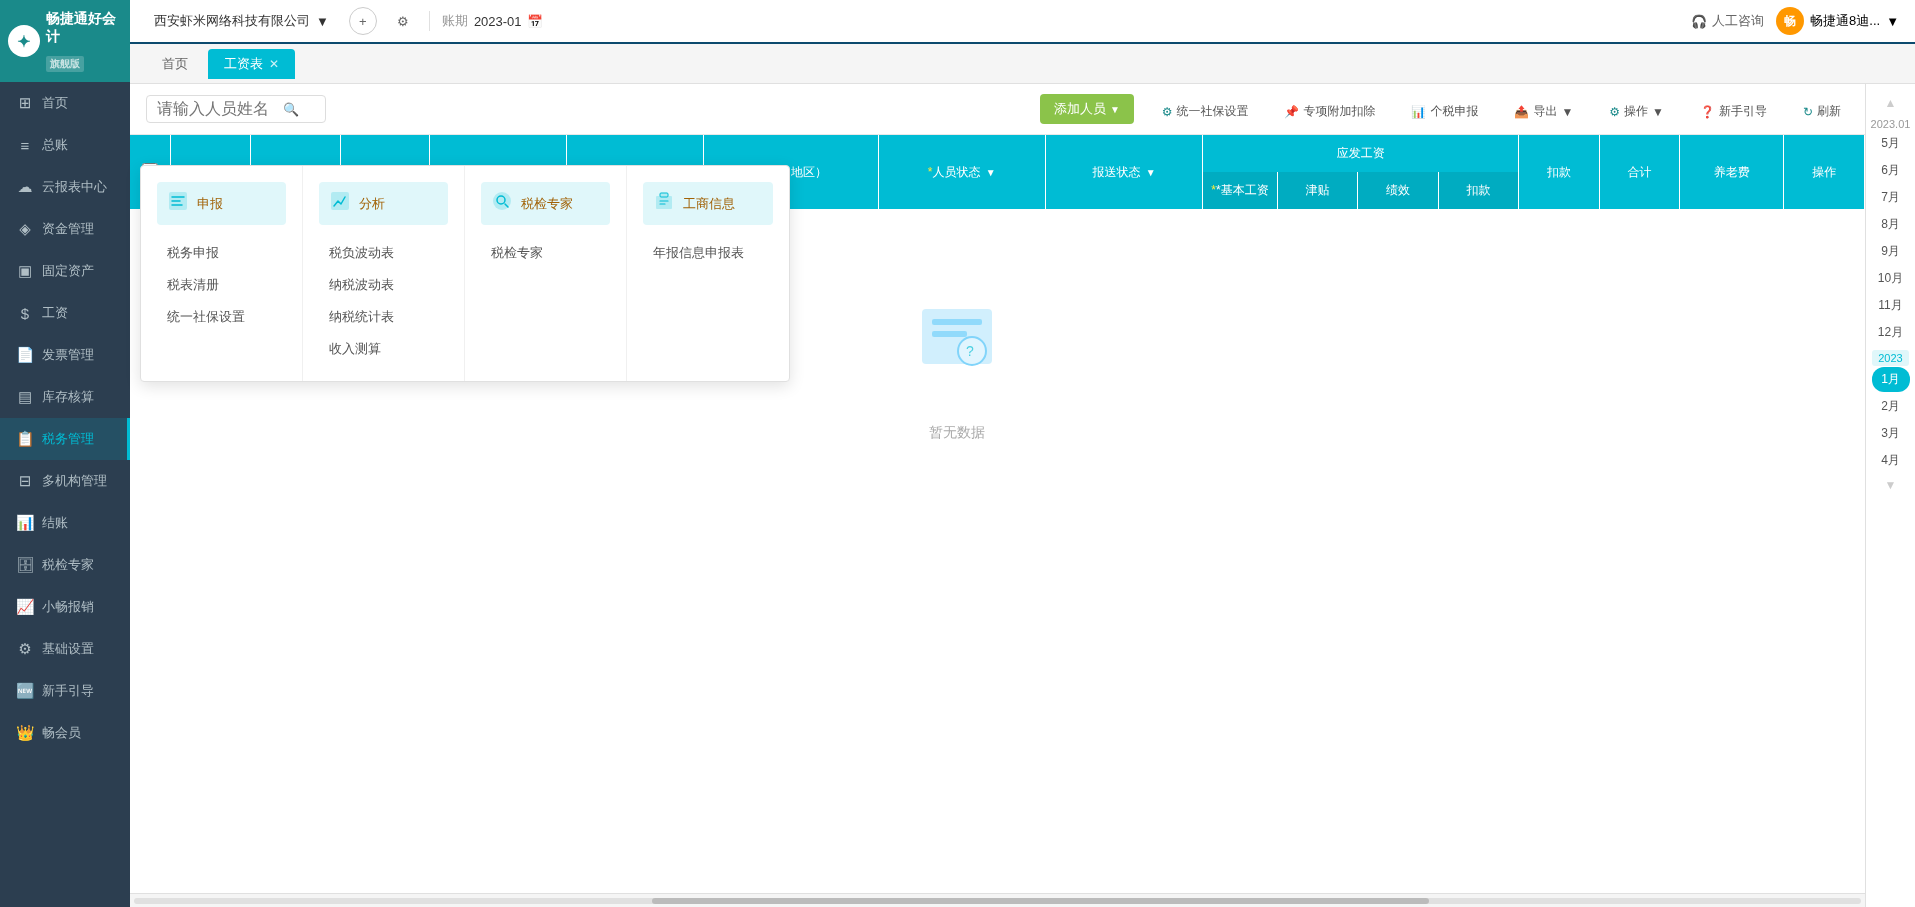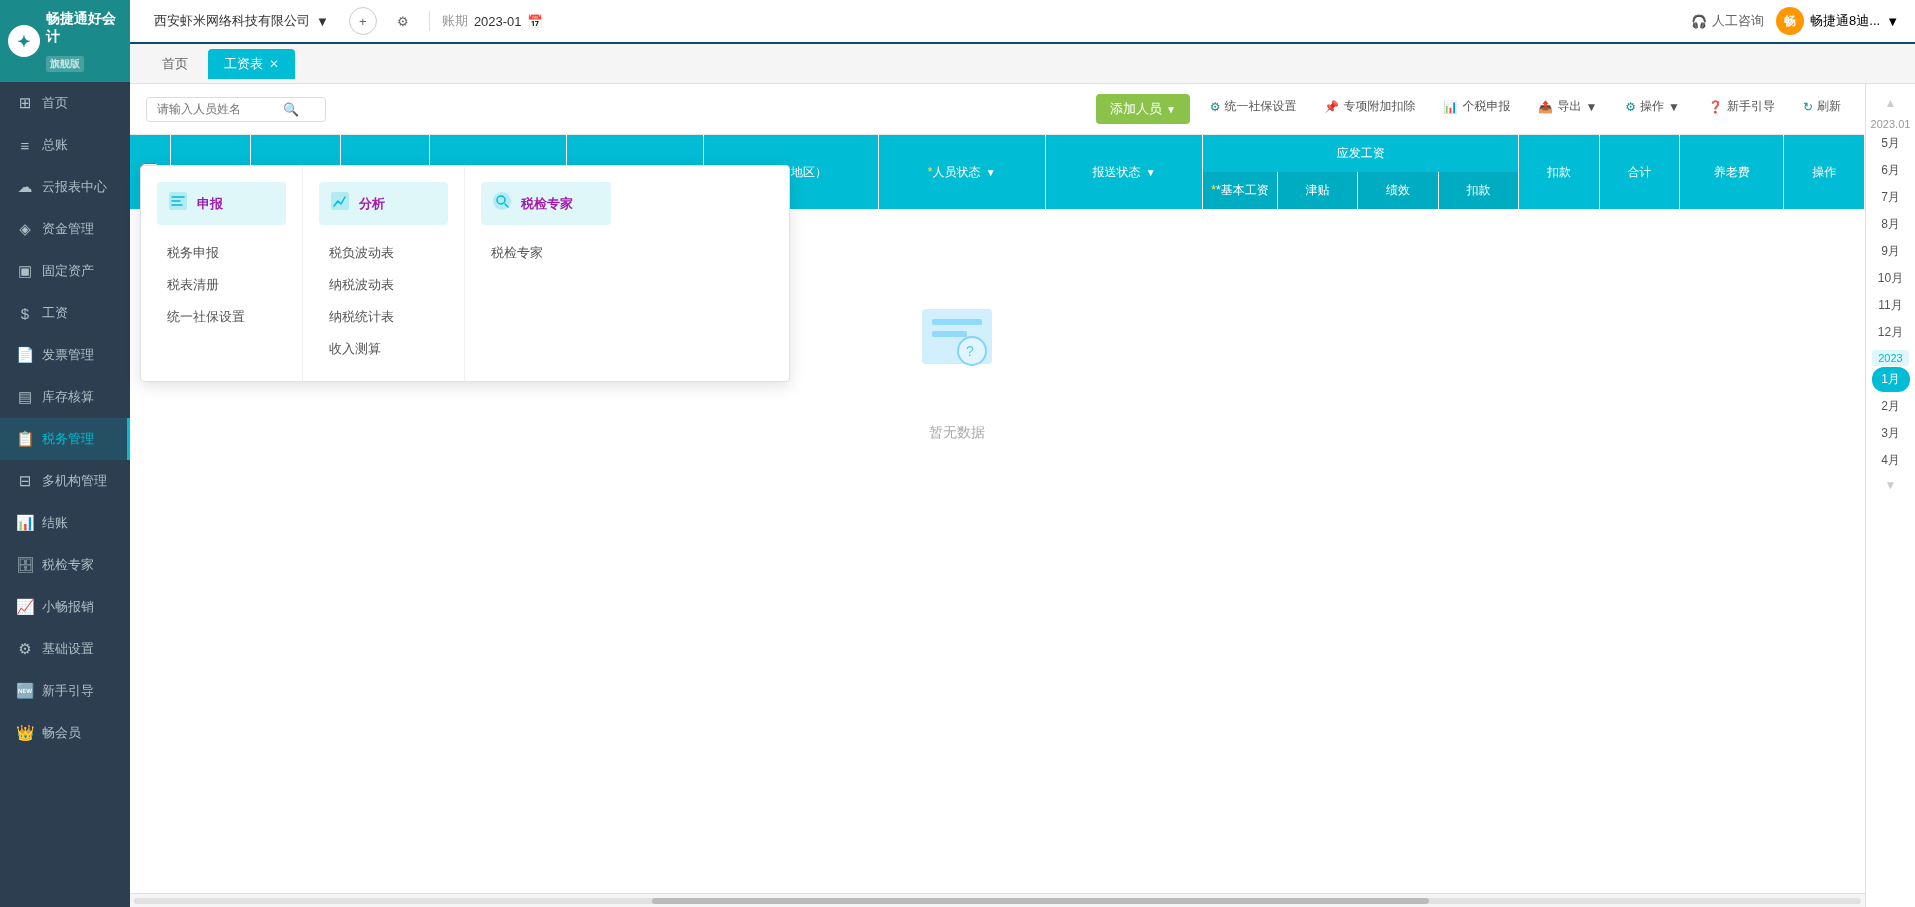--- a/index.html
+++ b/index.html
@@ -76,22 +76,22 @@
 
     
     .salary-toolbar {
       display: flex; align-items: center; padding: 10px 16px; gap: 8px; background: white;
       border-bottom: 1px solid #e8e8e8; flex-shrink: 0;
     }
     .search-input {
       display: flex; align-items: center; border: 1px solid #ddd; border-radius: 4px;
       padding: 4px 10px; gap: 6px; background: white; min-width: 180px;
     }
-    .search-input input { border: none; outline: none; font-size: 12px; color: #999; width: 120px; }
-    .toolbar-right { margin-left: auto; display: flex; align-items: flex-start; gap: 12px; }
+    .search-input input { border: none; outline: none; font-size: 16px; color: #999; width: 120px; }
+    .toolbar-right { margin-left: auto; display: flex; align-items: flex-end; gap: 20px; }
     .btn-add-person {
       background: #8bc34a; color: white; border: none; border-radius: 4px;
       padding: 6px 14px; cursor: pointer; font-size: 13px; display: flex; align-items: center; gap: 4px;
     }
     .btn-add-person .dropdown-arrow { font-size: 10px; }
     .toolbar-action {
       display: flex; align-items: center; gap: 4px; color: #555; cursor: pointer;
       font-size: 12px; padding: 4px 8px; border-radius: 3px;
     }
     .toolbar-action .action-icon { color: #1a8a8a; }
@@ -140,21 +140,21 @@
     .dropdown-menu-grid {
       display: grid; grid-template-columns: 1fr 1fr 1fr 1fr; gap: 0;
     }
     .menu-section { padding: 16px; border-right: 1px solid #f0f0f0; }
     .menu-section:last-child { border-right: none; }
     .menu-section-header {
       display: flex; align-items: center; gap: 8px; margin-bottom: 12px;
       background: #e0f7fa; padding: 8px 10px; border-radius: 4px;
     }
     .menu-section-header .section-icon { font-size: 18px; color: #00bcd4; }
-    .menu-section-header .section-title { font-size: 13px; color: #a21caf; font-weight: 700; }
+    .menu-section-header .section-title { font-size: 13px; color: #a16207; font-weight: 400; }
     .menu-item {
       padding: 7px 10px; font-size: 13px; color: #555; cursor: pointer;
       border-radius: 3px;
     }
 
     
     ::-webkit-scrollbar { width: 6px; height: 6px; }
     ::-webkit-scrollbar-track { background: #f1f1f1; }
     ::-webkit-scrollbar-thumb { background: #ccc; border-radius: 3px; }
 
@@ -498,14 +498,29 @@
             <path d="M14 14l3 3" stroke="#00bcd4" stroke-width="1.5" stroke-linecap="round"></path>
           </svg>
         </span>
         <span class="section-title">税检专家</span>
       </div>
       <div class="menu-item">
         <span>税检专家</span>
       </div>
     </div>
 
+    <div class="menu-section">
+      <div class="menu-section-header">
+        <span class="section-icon">
+          <svg width="22" height="22" viewBox="0 0 22 22" fill="none">
+            <rect x="3" y="6" width="16" height="13" rx="1" fill="#b2ebf2"></rect>
+            <rect x="7" y="3" width="8" height="4" rx="1" fill="#b2ebf2" stroke="#00bcd4" stroke-width="1"></rect>
+            <path d="M7 11h8M7 14h5" stroke="#00bcd4" stroke-width="1.2" stroke-linecap="round"></path>
+          </svg>
+        </span>
+        <span class="section-title">工商信息</span>
+      </div>
+      <div class="menu-item">
+        <span>年报信息申报表</span>
+      </div>
+    </div>
   </div>
 </div>
 
 </body></html>

